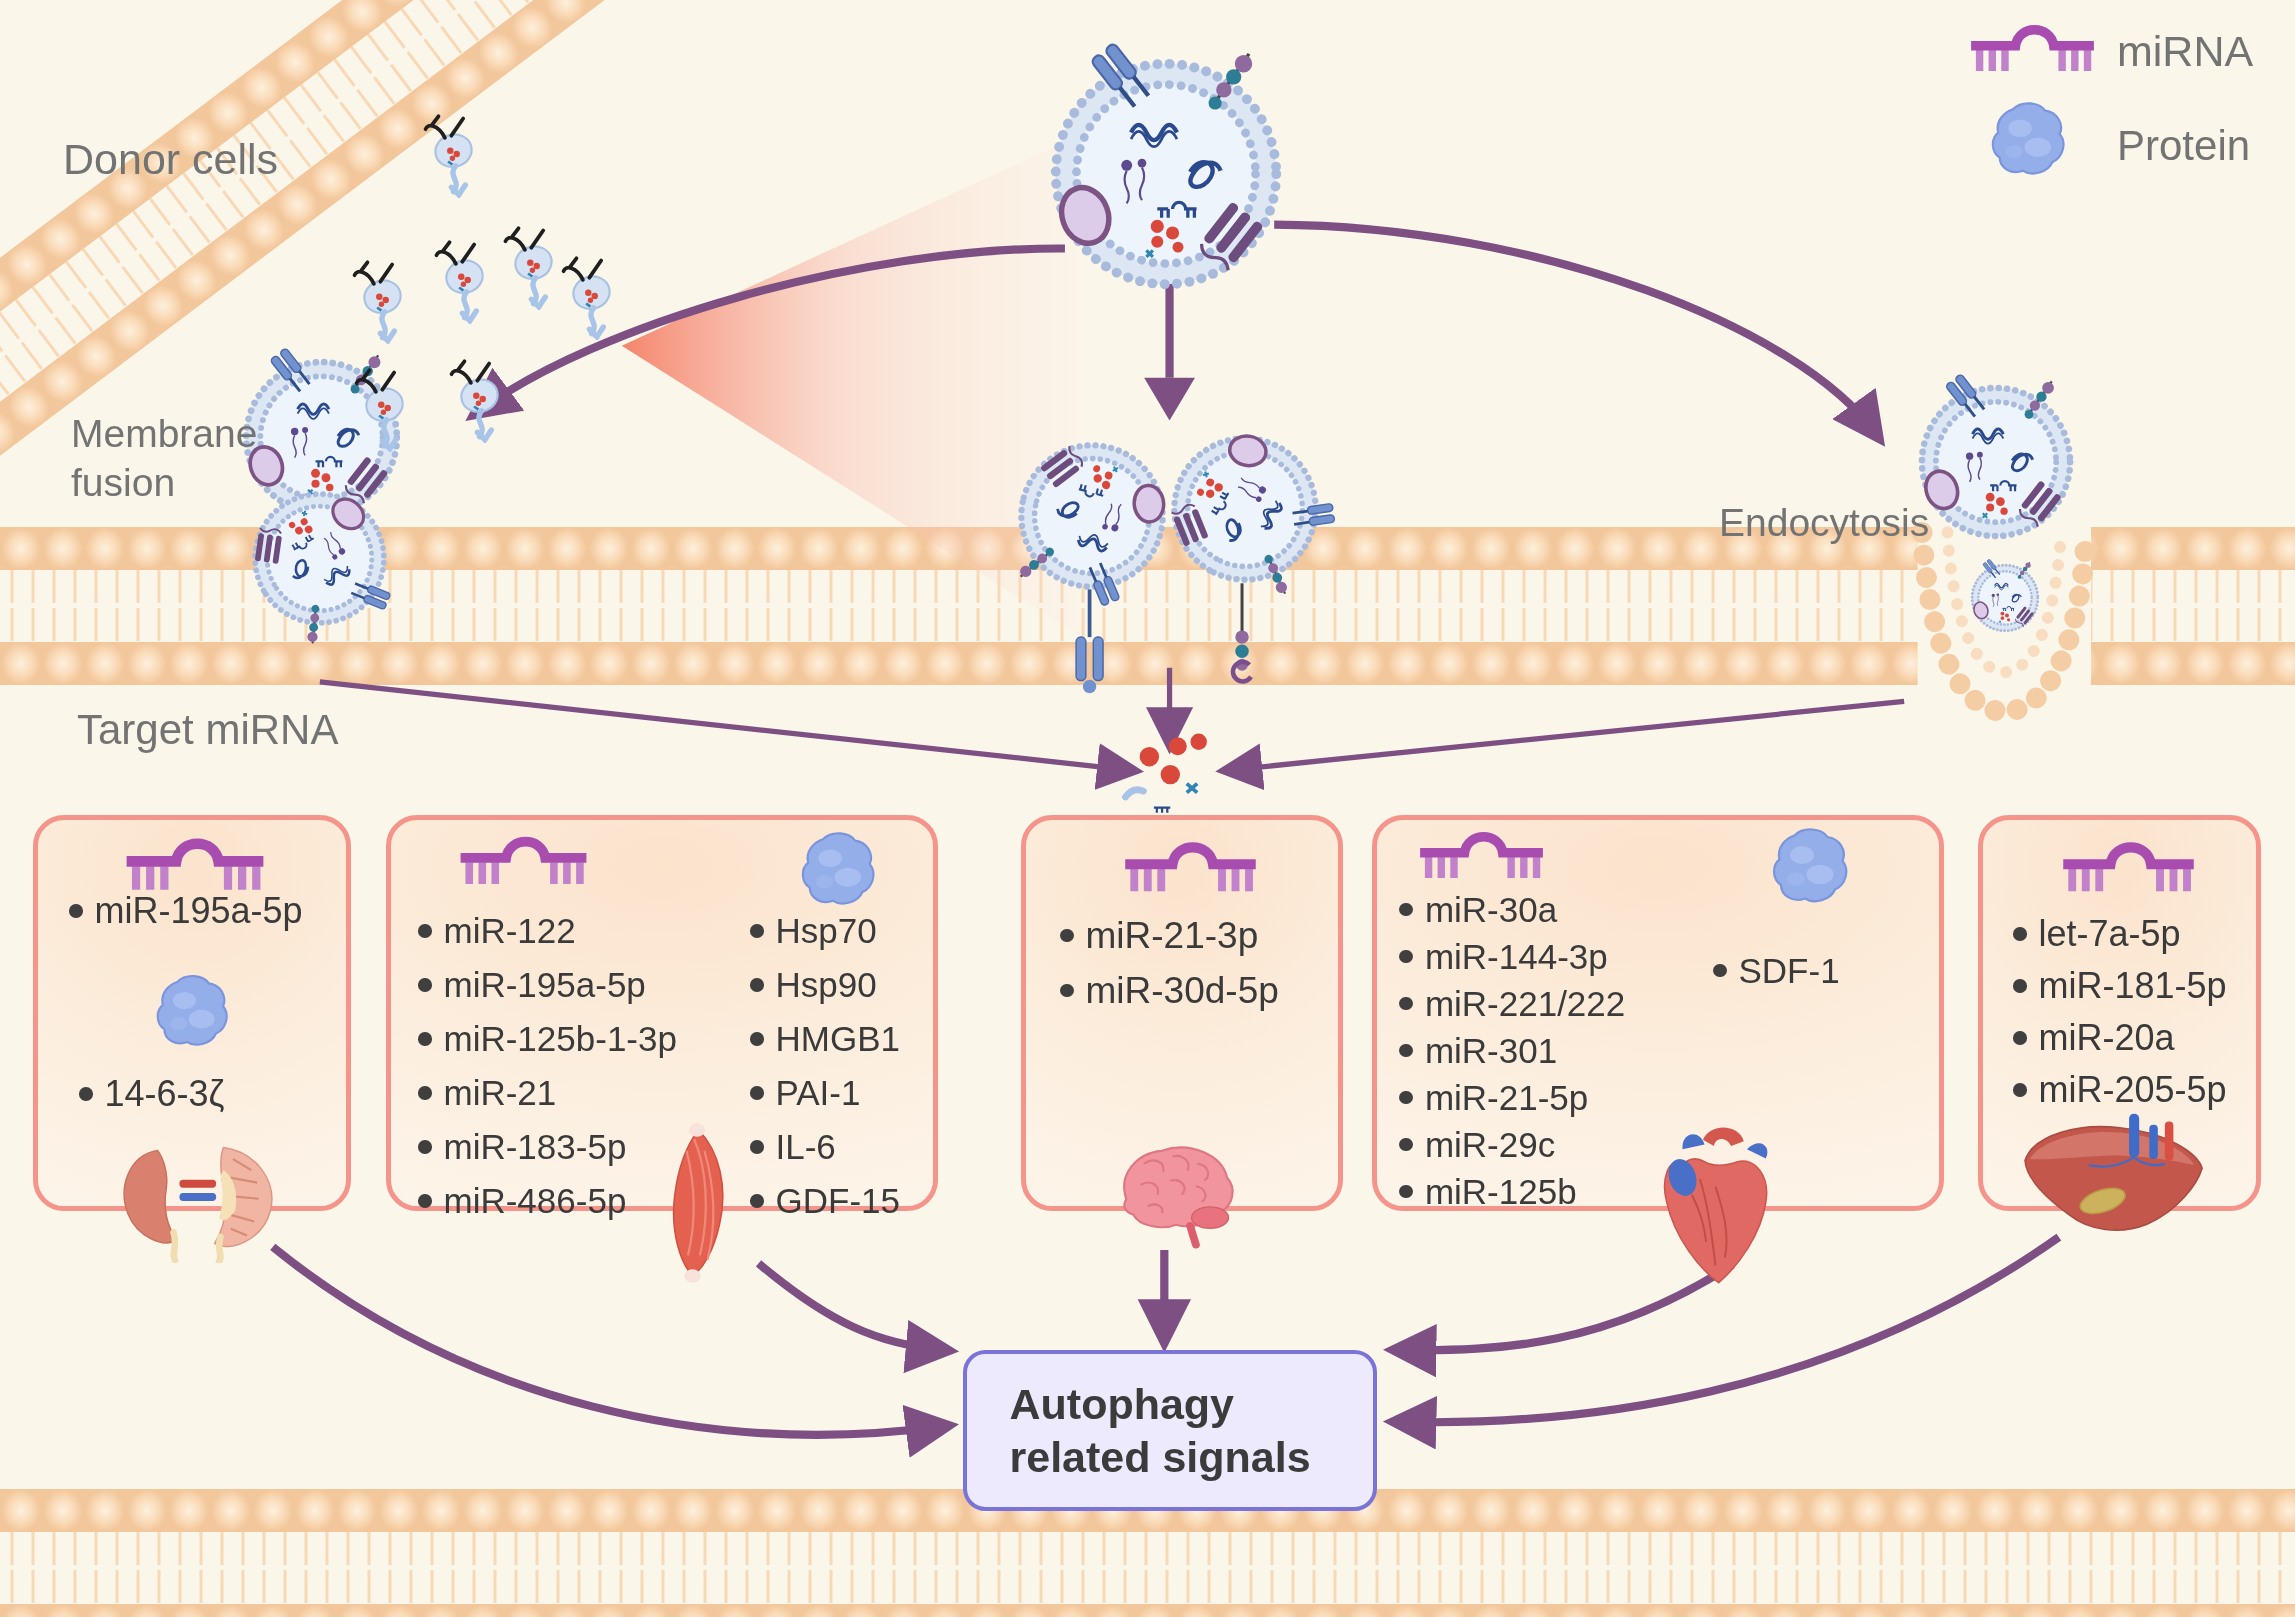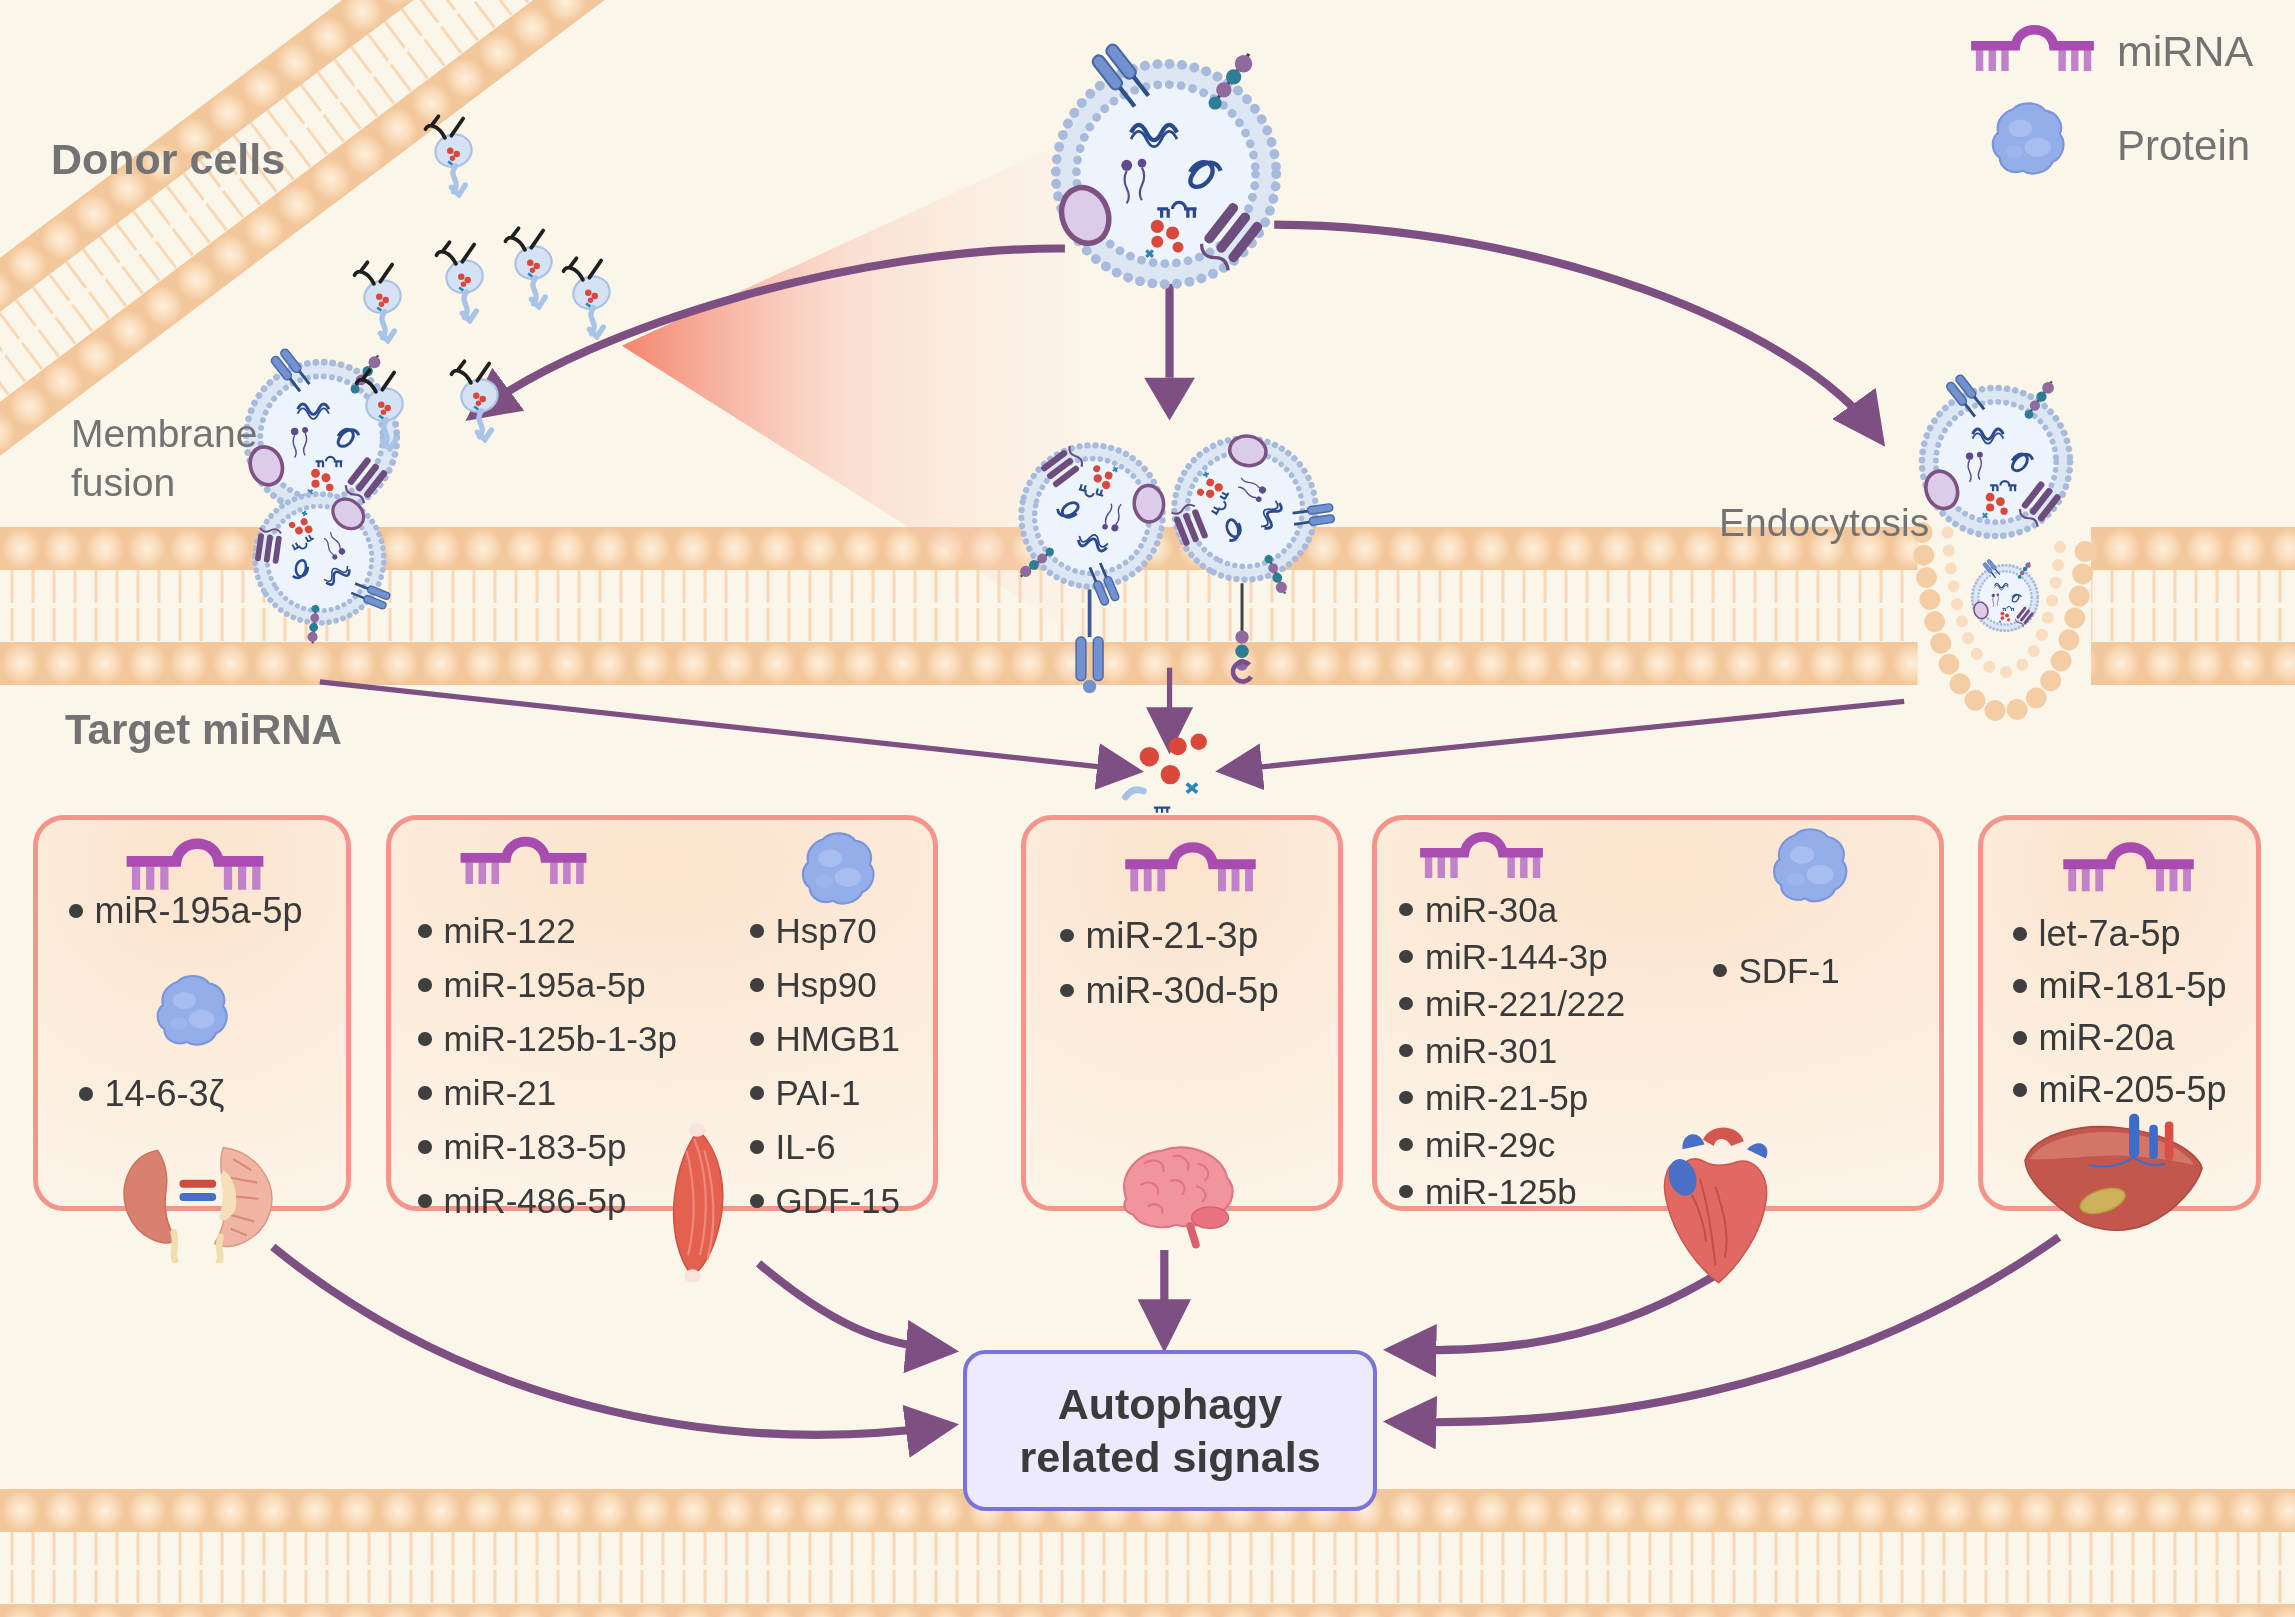--- a/index.html
+++ b/index.html
@@ -13,33 +13,33 @@
       linear-gradient(90deg, #f8d8b5 0 3px, transparent 3px),
       linear-gradient(90deg, #f8d8b5 0 3px, transparent 3px);
     background-size:42px 43px,42px 43px,21px 33px,21px 33px;
     background-position:0 0,0 115px,10.5px 43px,10.5px 81px;
     background-repeat:repeat-x,repeat-x,repeat-x,repeat-x;}
   .mem-diag{left:-523px;top:179px;width:1308px;transform:rotate(-37deg);z-index:1;}
   .mem-h1{left:0;top:527px;width:2295px;z-index:1;}
   .mem-h2{left:0;top:1489px;width:2295px;z-index:1;}
   
   .lbl{position:absolute;color:#737373;z-index:6;line-height:1.25;}
-  .bold{font-weight:700;}
+  .bold{font-weight:400;margin-left:12px;}
   
   .tbox{position:absolute;top:815px;height:396px;border:5.2px solid #f5948b;border-radius:31px;
         box-sizing:border-box;z-index:2;
         background:radial-gradient(140% 110% at 50% 12%, #fbe3cc 0%, #fcefe0 55%, #fdf6ed 100%);}
   .blist{position:absolute;margin:0;padding:0;list-style:none;display:flex;flex-direction:column;z-index:3;}
   .blist li{display:flex;align-items:center;height:var(--step,54px);white-space:nowrap;}
   .blist .dot{width:13.5px;height:13.5px;border-radius:50%;background:#3f3f3f;margin-right:12px;flex:0 0 auto;}
   .abs{position:absolute;}
   
   #autobox{position:absolute;left:963px;top:1350px;width:414px;height:161px;z-index:4;
     background:#eceafc;border:4.5px solid #7b74d8;border-radius:22.4px;box-sizing:border-box;
-    display:flex;align-items:center;justify-content:center;text-align:center;}
+    display:flex;align-items:center;justify-content:center;}
   #autobox .t{font-size:43px;font-weight:700;color:#3b3b3b;line-height:1.22;width:321px;}
   svg.layer{position:absolute;left:0;top:0;z-index:3;}
   .ves{position:absolute;z-index:4;}
   .cell{position:absolute;z-index:4;}
   .organ{position:absolute;z-index:5;}
   .legend-ic{position:absolute;z-index:6;}
 </style>
 </head>
 <body>
 

